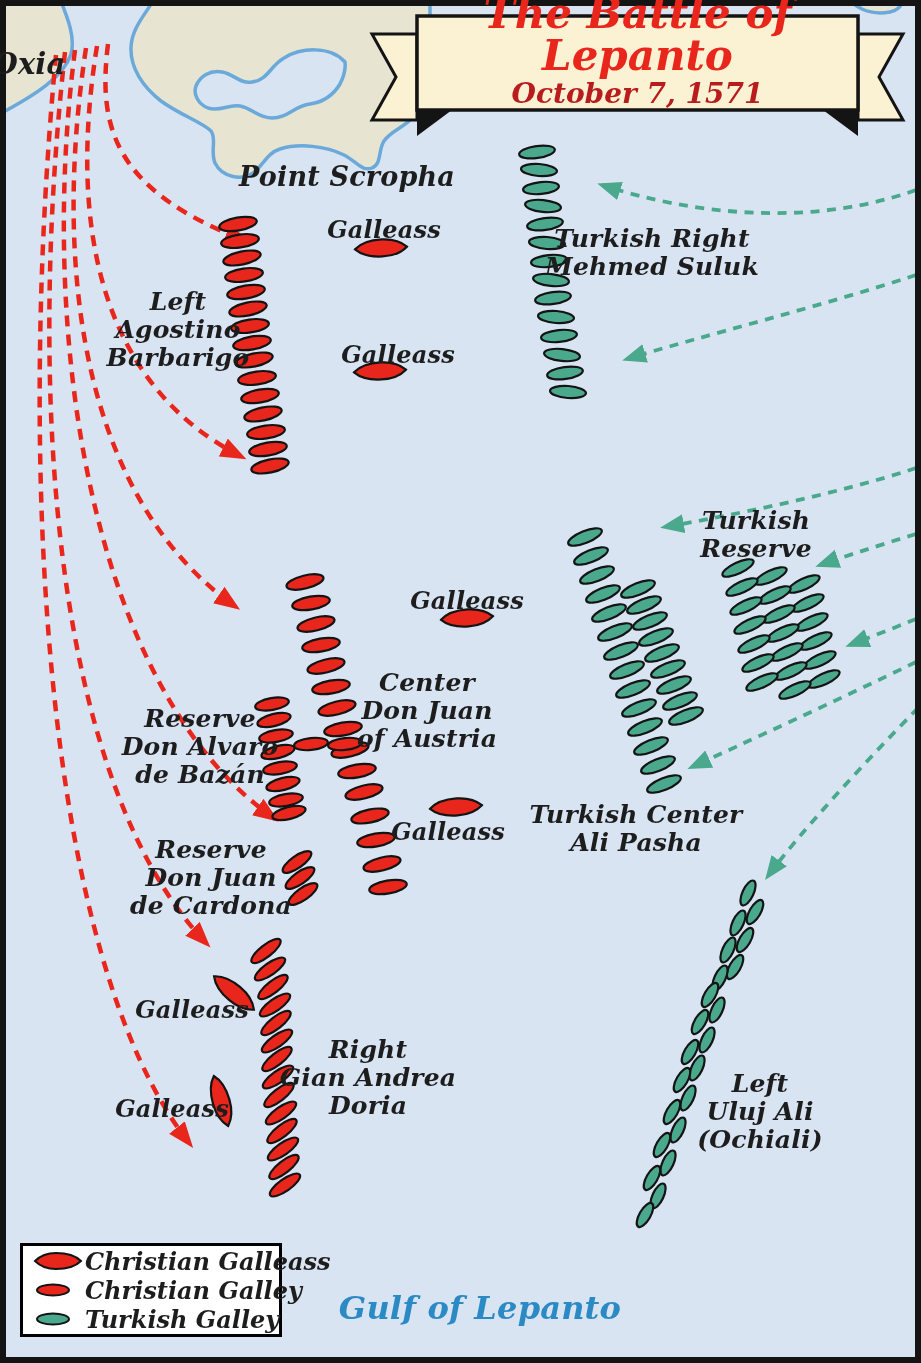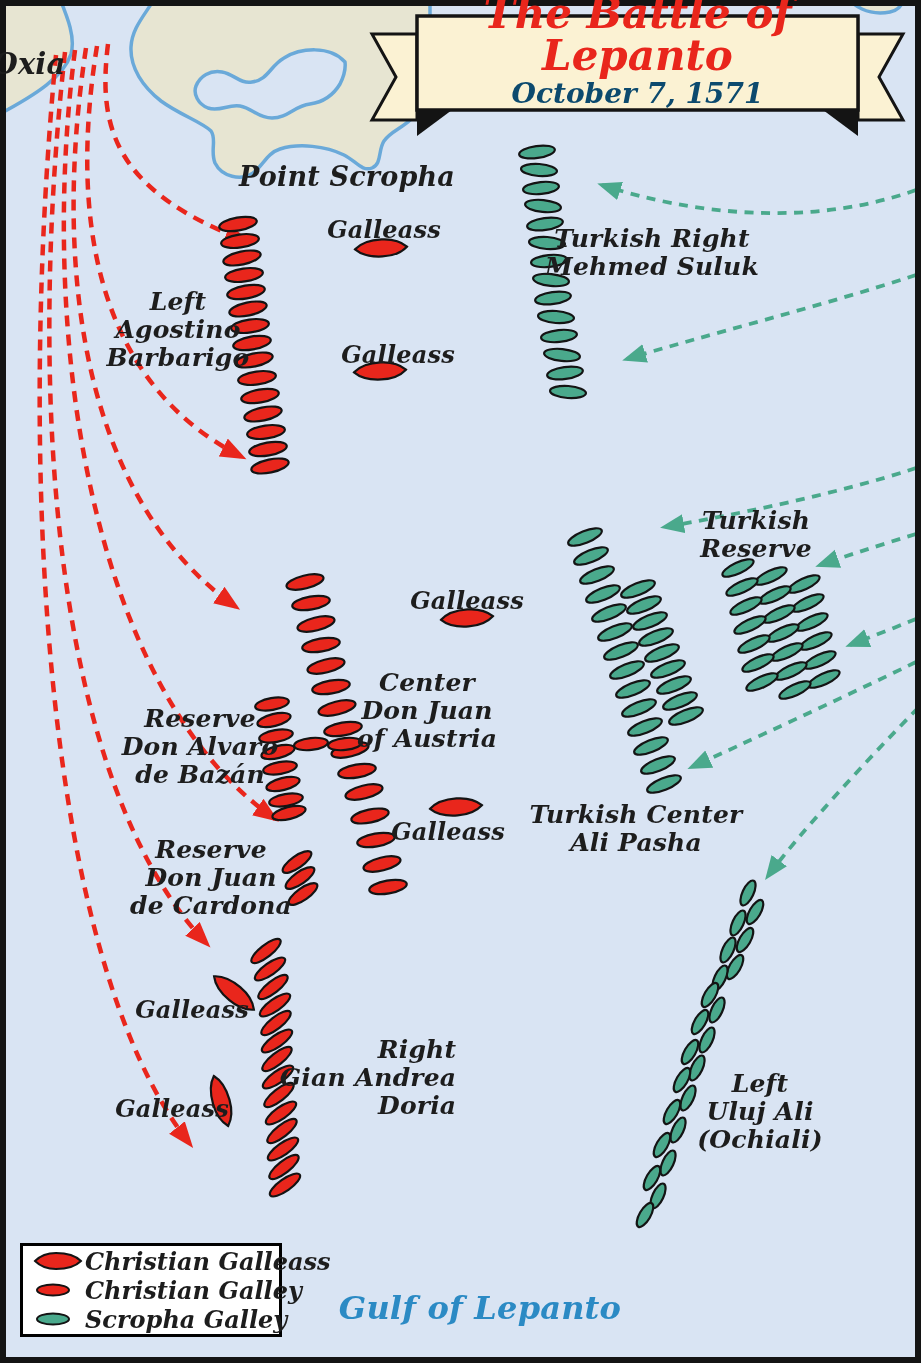--- a/index.html
+++ b/index.html
@@ -22,21 +22,21 @@
     text-align:center;font-style:italic;font-weight:700;color:#1d1d1d;
     line-height:1.12;white-space:nowrap;letter-spacing:0.2px;
   }
   .map-label.sea{color:#2b8ac4;}
   .banner-text{
     position:absolute;left:417px;top:16px;width:441px;height:94px;
     display:flex;flex-direction:column;align-items:center;justify-content:flex-end;
     text-align:center;pointer-events:none;
   }
   .banner-title{font-style:italic;font-weight:700;font-size:42px;color:#e9261c;line-height:1.0;}
-  .banner-subtitle{font-style:italic;font-weight:700;font-size:28px;color:#0c4a6e;line-height:1.1;margin-top:2px;}
+  .banner-subtitle{font-style:italic;font-weight:700;font-size:28px;color:#b91c1c;line-height:1.1;margin-top:2px;}
   .legend{
     position:absolute;left:20px;top:1243px;width:262px;height:94px;
     background:#ffffff;border:3px solid #000000;box-sizing:border-box;
     display:flex;flex-direction:column;justify-content:center;padding:2px 8px;
   }
   .legend-item{display:flex;align-items:center;height:29px;}
   .legend-item .sw{flex:0 0 54px;}
   .legend-item span{
     font-style:italic;font-weight:700;font-size:24px;color:#1d1d1d;white-space:nowrap;
   }
@@ -323,21 +323,21 @@
       </div>
       <div class="map-label" style="left: 211px; top: 878px; font-size: 25px;">
         <div>Reserve</div>
         <div>Don Juan</div>
         <div>de Cardona</div>
       </div>
       <div class="map-label" style="left: 636px; top: 829px; font-size: 25px;">
         <div>Turkish Center</div>
         <div>Ali Pasha</div>
       </div>
-      <div class="map-label" style="left: 368px; top: 1078px; font-size: 25px; text-align: right;">
+      <div class="map-label" style="left: 368px; top: 1078px; font-size: 25px;">
         <div>Right</div>
         <div>Gian Andrea</div>
         <div>Doria</div>
       </div>
       <div class="map-label" style="left: 760px; top: 1112px; font-size: 25px;">
         <div>Left</div>
         <div>Uluj Ali</div>
         <div>(Ochiali)</div>
       </div>
       <div class="map-label sea" style="left: 480px; top: 1309px; font-size: 32px;">
@@ -355,17 +355,17 @@
     <div class="legend-item">
       <svg class="sw" width="54" height="22" viewBox="0 0 54 22">
         <ellipse cx="22" cy="11" rx="16" ry="5.5" fill="#e9261c" stroke="#141414" stroke-width="2"></ellipse>
       </svg>
       <span>Christian Galley</span>
     </div>
     <div class="legend-item">
       <svg class="sw" width="54" height="22" viewBox="0 0 54 22">
         <ellipse cx="22" cy="11" rx="16" ry="5.5" fill="#4aa98c" stroke="#141414" stroke-width="2"></ellipse>
       </svg>
-      <span>Scropha Galley</span>
+      <span>Turkish Galley</span>
     </div>
   </div>
 
 </div>
 
 </body></html>

